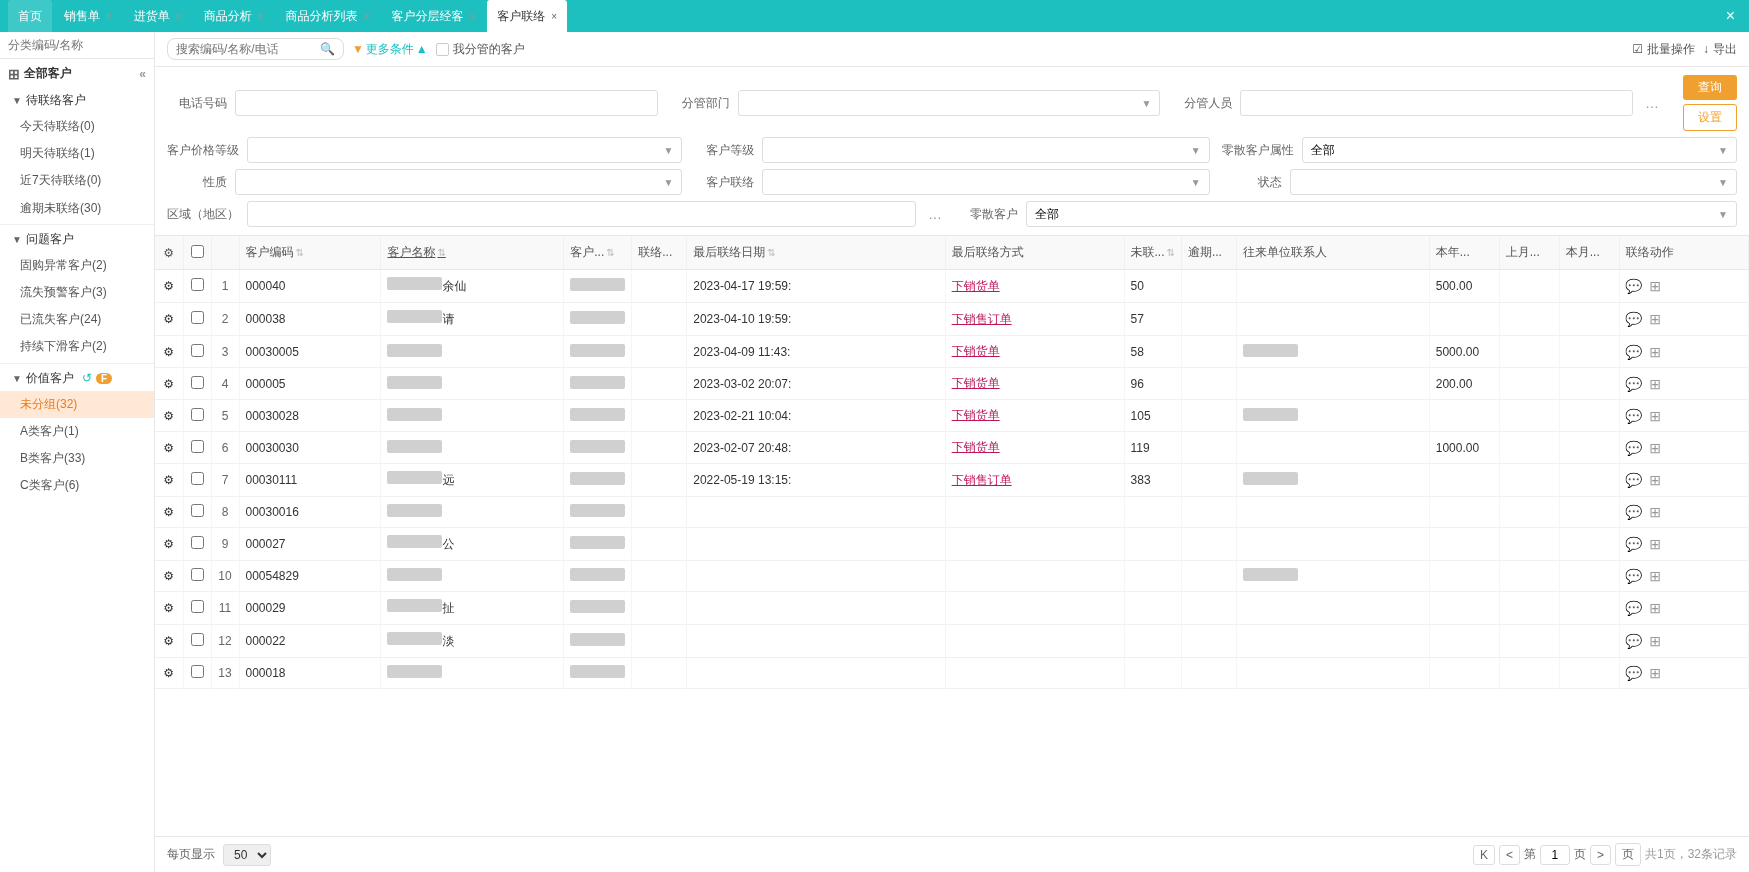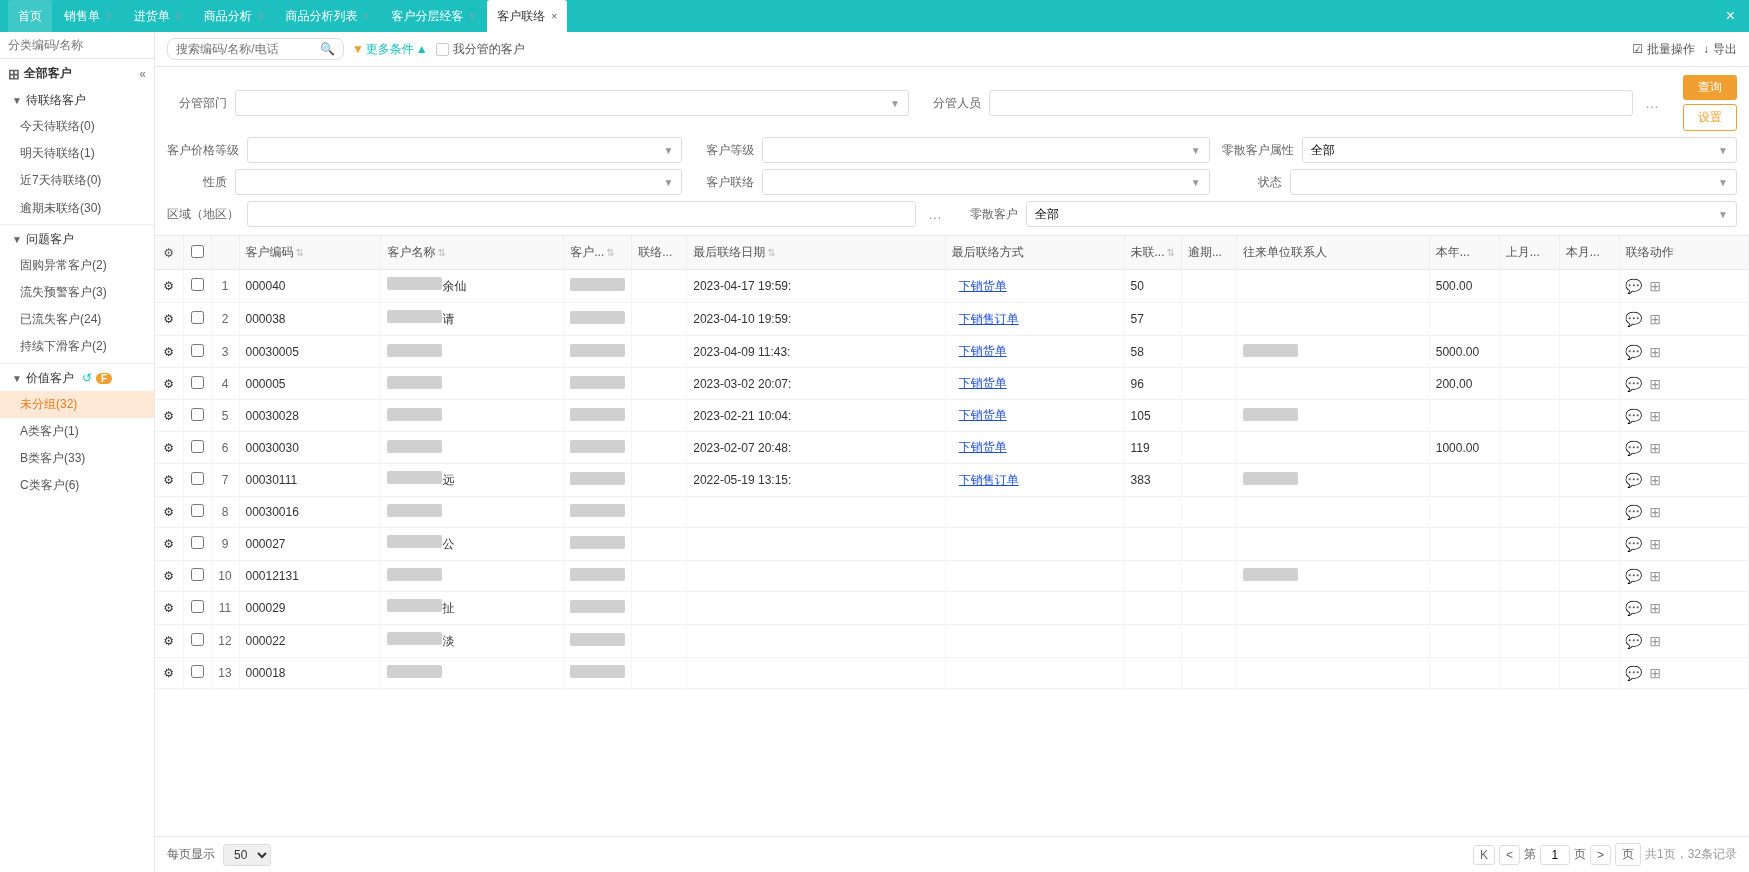--- a/index.html
+++ b/index.html
@@ -297,21 +297,21 @@
     tbody td {
       padding: 7px 6px;
       color: #333;
       border-right: 1px solid #f5f5f5;
       white-space: nowrap;
       max-width: 120px;
       overflow: hidden;
       text-overflow: ellipsis;
     }
     .td-number { color: #666; text-align: center; }
-    .td-link { color: #1d4ed8; cursor: pointer; text-decoration: underline; margin-left: 7px; }
+    .td-link { color: #be185d; cursor: pointer; text-decoration: underline; }
     .action-icons { display: flex; gap: 6px; align-items: center; }
     .action-icon { color: #999; cursor: pointer; font-size: 14px; }
     .gear-col { width: 28px; text-align: center; }
     .checkbox-col { width: 28px; text-align: center; }
 
     
     .bottom-bar {
       display: flex;
       align-items: center;
       padding: 6px 12px;
@@ -499,20 +499,24 @@
         <div class="action-btn">
           <span>↓</span>
           <span>导出</span>
         </div>
       </div>
     </div>
 
     <div class="advanced-filter">
       <div class="filter-row">
         <div class="filter-field">
+          <span class="filter-label">电话号码</span>
+          <input class="filter-input" type="text" style="">
+        </div>
+        <div class="filter-field">
           <span class="filter-label">分管部门</span>
           <div class="filter-select">
             <span></span>
             <span class="arrow">▼</span>
           </div>
         </div>
         <div class="filter-field">
           <span class="filter-label">分管人员</span>
           <div class="filter-select" style="flex:1;">
             <span></span>
@@ -594,21 +598,21 @@
           <tr>
             <th class="gear-col">⚙</th>
             <th class="checkbox-col"><input type="checkbox" style=""></th>
             <th style="width:28px;"></th>
             <th>
               <div class="col-header">
                   <span>客户编码</span>
                   <span class="sort-arrows">⇅</span>
                 </div>
             </th>
-            <th style="min-width:90px;">
+            <th style="min-width:90px;text-decoration:underline;">
               <div class="col-header">
                   <span>客户名称</span>
                   <span class="sort-arrows">⇅</span>
                 </div>
             </th>
             <th style="width:60px;">
               <div class="col-header">
                   <span>客户...</span>
                   <span class="sort-arrows">⇅</span>
                 </div>
@@ -872,21 +876,21 @@
       <div class="action-icons">
         <span class="action-icon">💬</span>
         <span class="action-icon">⊞</span>
       </div>
     </td>
   </tr>
             <tr>
     <td class="gear-col">⚙</td>
     <td class="checkbox-col"><input type="checkbox" style=""></td>
     <td class="td-number">10</td>
-    <td>00012131</td>
+    <td>00054829</td>
     <td><span style="background:#d0d0d0;color:transparent;border-radius:2px;display:inline-block;min-width:55px;height:13px;"></span></td>
     <td><span style="background:#d0d0d0;color:transparent;border-radius:2px;display:inline-block;min-width:55px;height:13px;"></span></td>
     <td></td>
     <td></td>
     <td></td>
     <td></td>
     <td></td>
     <td><span style="background:#d0d0d0;color:transparent;border-radius:2px;display:inline-block;min-width:55px;height:13px;"></span></td>
     <td></td>
     <td></td>

